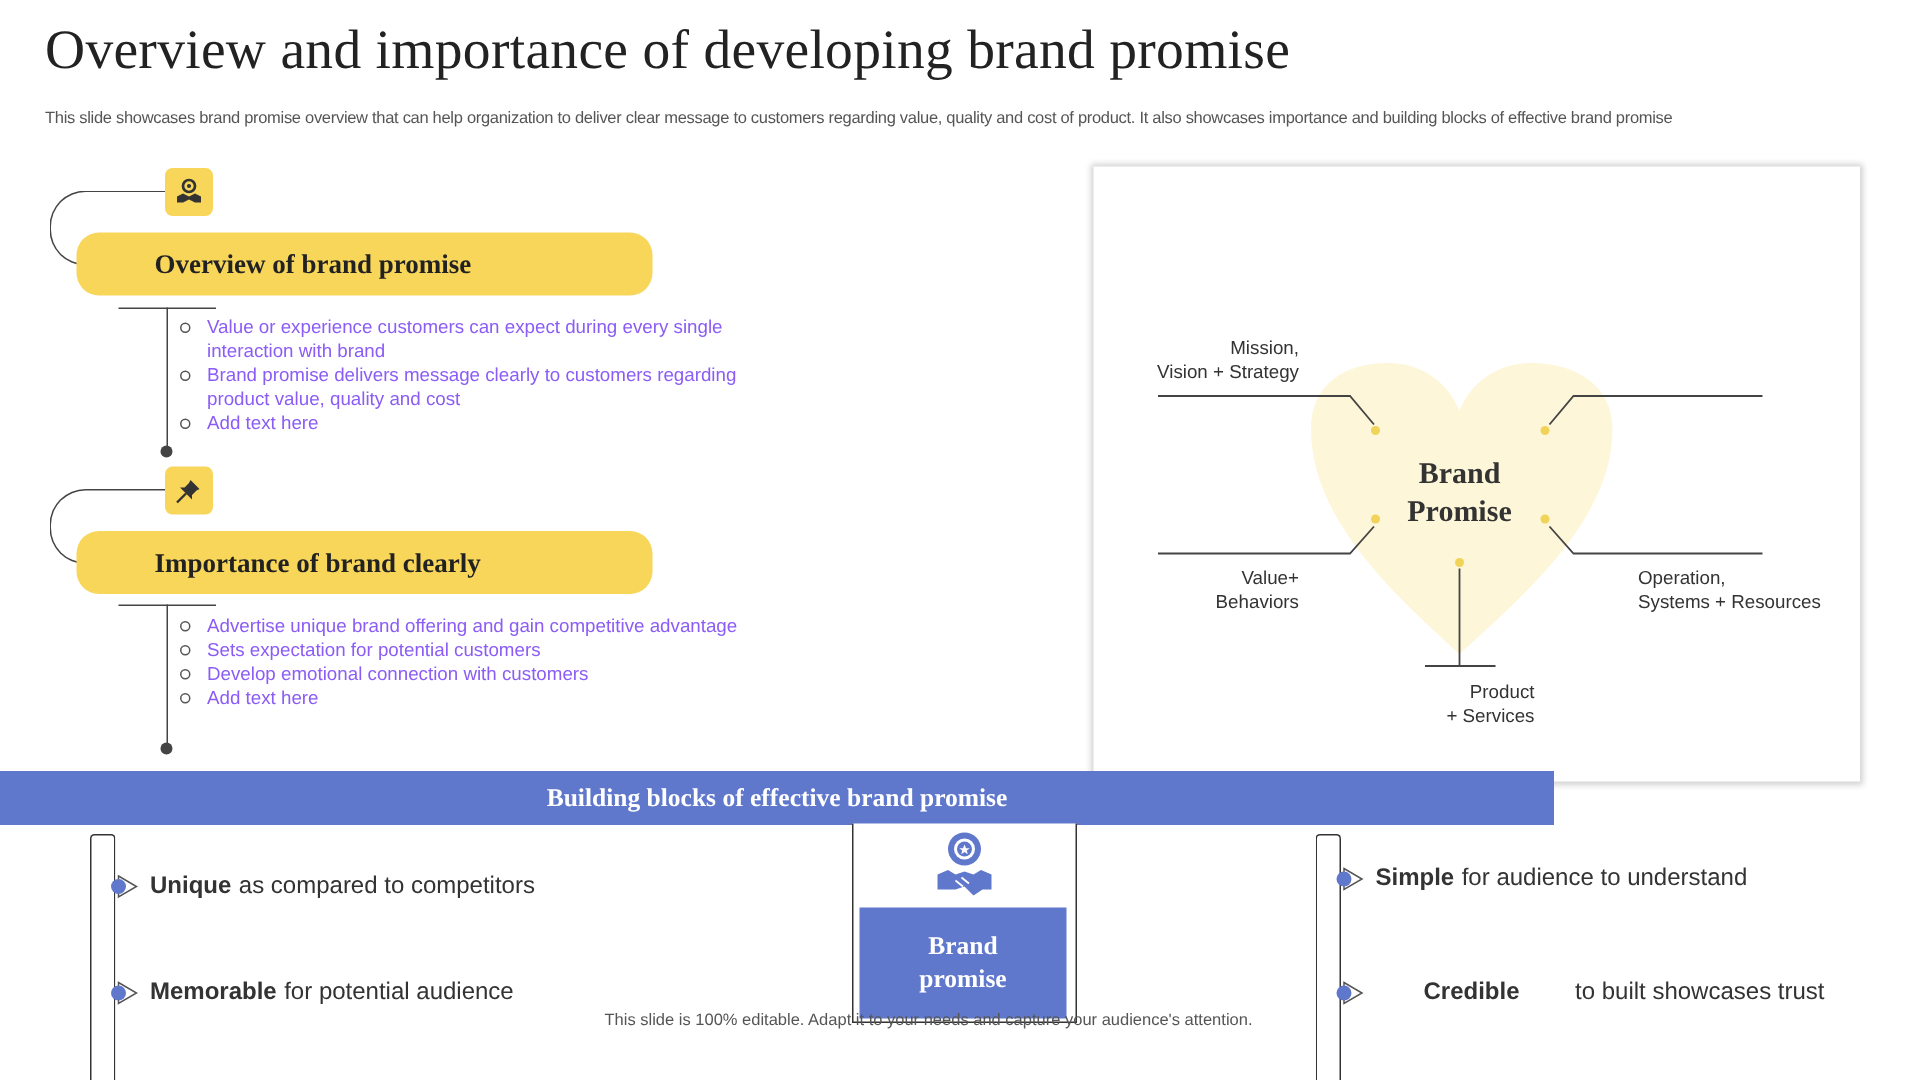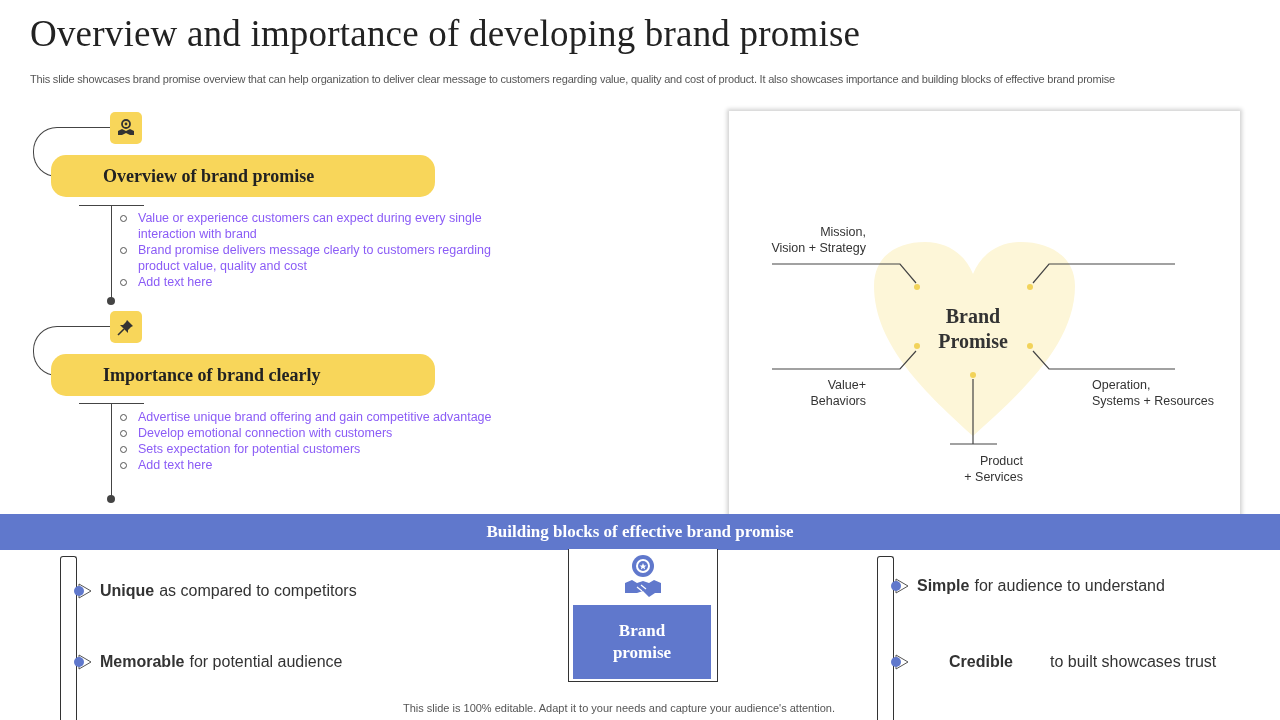--- a/index.html
+++ b/index.html
@@ -20,31 +20,31 @@
   .bullets { list-style: none; font-size: 12.5px; line-height: 16px; color: #8b5cf6; }
   .bullets li { position: relative; padding-left: 20px; }
   .bullets li::before { content: ""; position: absolute; left: 2px; top: 5px; width: 5px; height: 5px; border: 1px solid #555; border-radius: 50%; }
 
   
   .panel { left: 729px; top: 111px; width: 511px; height: 410px; background: #fff; box-shadow: 0 0 4px 2px rgba(0,0,0,0.18); }
   .heart-label { font-size: 12.5px; line-height: 16px; color: #333; }
   .heart-title { font-family: "Liberation Serif", serif; font-weight: bold; font-size: 20px; line-height: 25px; color: #333; text-align: center; }
 
   
-  .banner { left: 0; top: 514px; width: 1280px; height: 36px; background: #6078cc; display: flex; align-items: center; justify-content: center; color: #fff; font-family: "Liberation Serif", serif; font-weight: bold; font-size: 17px; }
+  .banner { left: 0; top: 514px; width: 1036px; height: 36px; background: #6078cc; display: flex; align-items: center; justify-content: center; color: #fff; font-family: "Liberation Serif", serif; font-weight: bold; font-size: 17px; }
 
   .rail { width: 17px; border: 1.3px solid #333; border-bottom: none; border-radius: 3px 3px 0 0; }
   .block-item { display: flex; align-items: center; font-size: 16px; color: #333; white-space: nowrap; }
   .block-item b { color: #333; margin-right: 5px; }
   .marker { position: relative; width: 22px; height: 18px; margin-right: 6px; }
 
   .center-card { left: 568px; top: 549px; width: 150px; height: 133px; border: 1.3px solid #333; border-top: none; background: #fff; }
   .center-inner { position: absolute; left: 4px; top: 56px; width: 138px; height: 74px; background: #6078cc; color: #fff; font-family: "Liberation Serif", serif; font-weight: bold; font-size: 17px; line-height: 22px; display: flex; align-items: center; justify-content: center; text-align: center; }
 
-  .footer { left: 403px; top: 702px; font-size: 11px; color: #555; white-space: nowrap; }
+  .footer { left: 403px; top: 674px; font-size: 11px; color: #555; white-space: nowrap; }
 </style>
 </head>
 <body>
 
 <div class="abs title">Overview and importance of developing brand promise</div>
 <div class="abs subtitle">This slide showcases brand promise overview that can help organization to deliver clear message to customers regarding value, quality and cost of product. It also showcases importance and building blocks of effective brand promise</div>
 
 <div class="abs" style="left:0;top:0;">
   <div class="abs curve" style="left:33px;top:127px;width:80px;height:50px;"></div>
   <div class="abs icon-box" style="left:110px;top:112px;">
@@ -72,22 +72,22 @@
       <path d="M11 3 L17 9 L15 10 L12 13 L12 16 L4 8 L7 8 L10 5 Z" fill="#333"></path>
       <line x1="8" y1="12" x2="2" y2="18" stroke="#333" stroke-width="1.6"></line>
     </svg>
   </div>
   <div class="abs hdr-bar" style="left:51px;top:354px;width:384px;">Importance of brand clearly</div>
   <div class="abs hline" style="left:79px;top:403px;width:65px;"></div>
   <div class="abs vline" style="left:111px;top:403px;height:95px;"></div>
   <div class="abs dot" style="left:107px;top:495px;"></div>
   <ul class="abs bullets" style="left:118px;top:409px;width:410px;">
     <li>Advertise unique brand offering and gain competitive advantage</li>
+    <li>Sets expectation for potential customers</li>
     <li>Develop emotional connection with customers</li>
-    <li>Sets expectation for potential customers</li>
     <li>Add text here</li>
   </ul>
 </div>
 
 <div class="abs panel">
   <svg class="abs" style="left:0;top:0;" width="511" height="410" viewBox="0 0 511 410">
     <path d="M244 325 C200 285, 145 235, 145 175 C145 145, 168 131, 196 131 C220 131, 237 145, 244 163 C251 145, 268 131, 292 131 C320 131, 346 145, 346 175 C346 235, 288 285, 244 325 Z" fill="#fdf6d8"></path>
 
     <polyline points="43,153 171,153 187,172" fill="none" stroke="#444" stroke-width="1.2"></polyline>
     <polyline points="446,153 320,153 304,172" fill="none" stroke="#444" stroke-width="1.2"></polyline>

